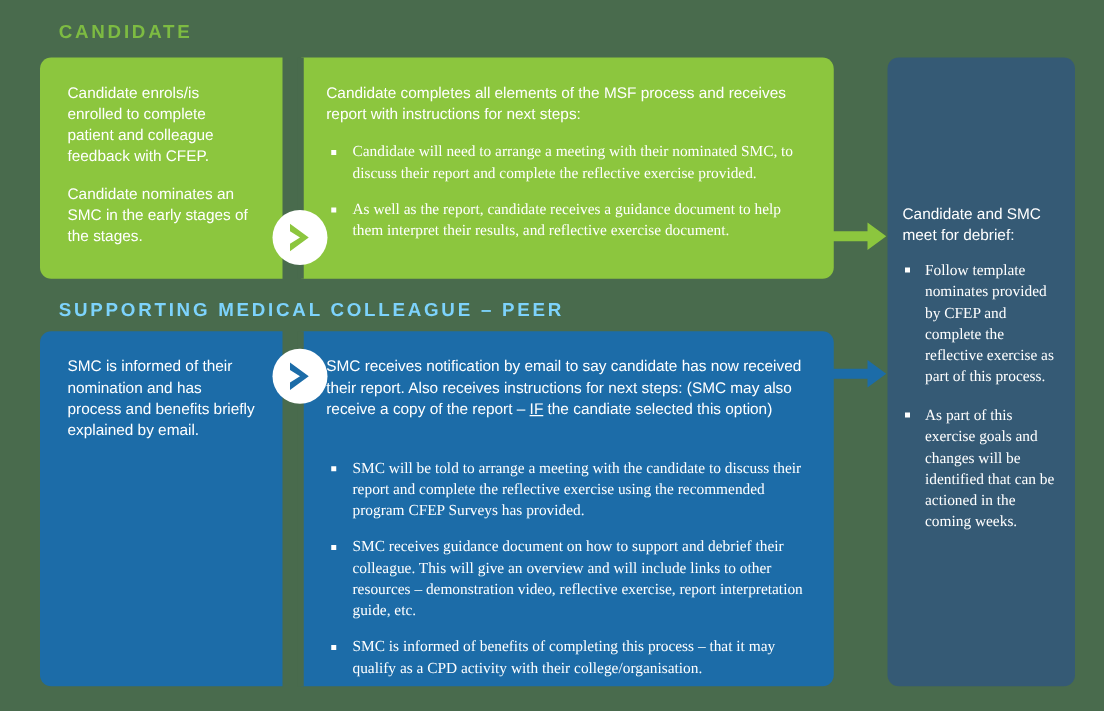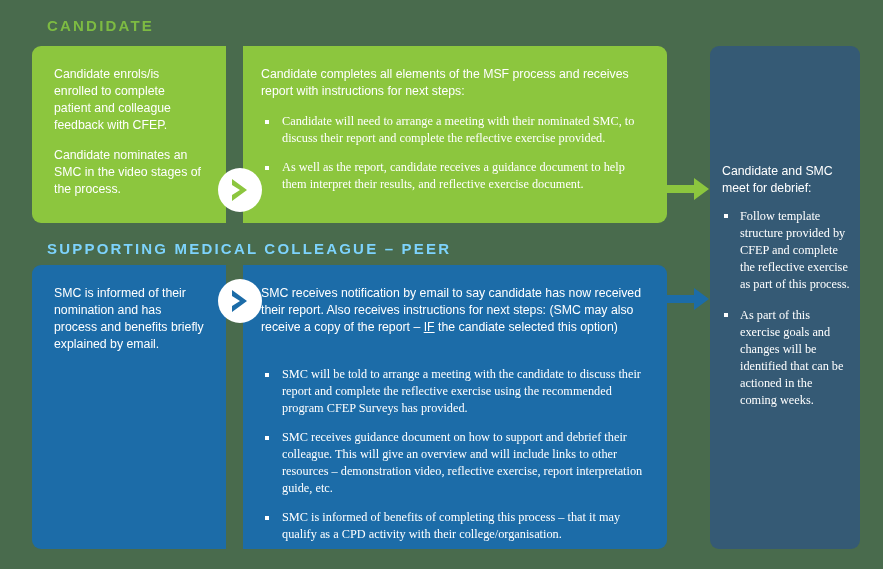--- a/index.html
+++ b/index.html
@@ -192,21 +192,21 @@
   <div class="section-heading" id="heading-candidate">CANDIDATE</div>
 
   <div class="section-heading" id="heading-smc">SUPPORTING MEDICAL COLLEAGUE – PEER</div>
 
   <div class="v-connector" id="v-connector-green"></div>
   <div class="v-connector" id="v-connector-blue"></div>
 
   <div class="panel green" id="panel-green-left">
     <div class="body-text">
       <p>Candidate enrols/is enrolled to complete patient and colleague feedback with CFEP.</p>
-      <p>Candidate nominates an SMC in the video stages of the process.</p>
+      <p>Candidate nominates an SMC in the early stages of the stages.</p>
     </div>
   </div>
 
   <div class="panel green" id="panel-green-right">
     <div class="body-text">
       <p>Candidate completes all elements of the MSF process and receives report with instructions for next steps:</p>
       <ul class="bullets">
         <li>Candidate will need to arrange a meeting with their nominated SMC, to discuss their report and complete the reflective exercise provided.</li>
         <li>As well as the report, candidate receives a guidance document to help them interpret their results, and reflective exercise document.</li>
       </ul>
@@ -227,21 +227,21 @@
         <li>SMC receives guidance document on how to support and debrief their colleague. This will give an overview and will include links to other resources – demonstration video, reflective exercise, report interpretation guide, etc.</li>
         <li>SMC is informed of benefits of completing this process – that it may qualify as a CPD activity with their college/organisation.</li>
       </ul>
     </div>
   </div>
 
   <div class="panel navy" id="panel-navy">
     <div class="navy-inner navy-body">
       <p>Candidate and SMC meet for debrief:</p>
       <ul class="bullets">
-        <li>Follow template structure provided by CFEP and complete the reflective exercise as part of this process.</li>
+        <li>Follow template nominates provided by CFEP and complete the reflective exercise as part of this process.</li>
         <li>As part of this exercise goals and changes will be identified that can be actioned in the coming weeks.</li>
       </ul>
     </div>
   </div>
 
   <div class="chev-badge" id="chev-green">
     <svg width="22" height="24" viewBox="0 0 22 24" aria-hidden="true">
       <polygon points="3,1 18,12 3,23 3,17 11,12 3,7" fill="#8cc63e"></polygon>
     </svg>
   </div>

